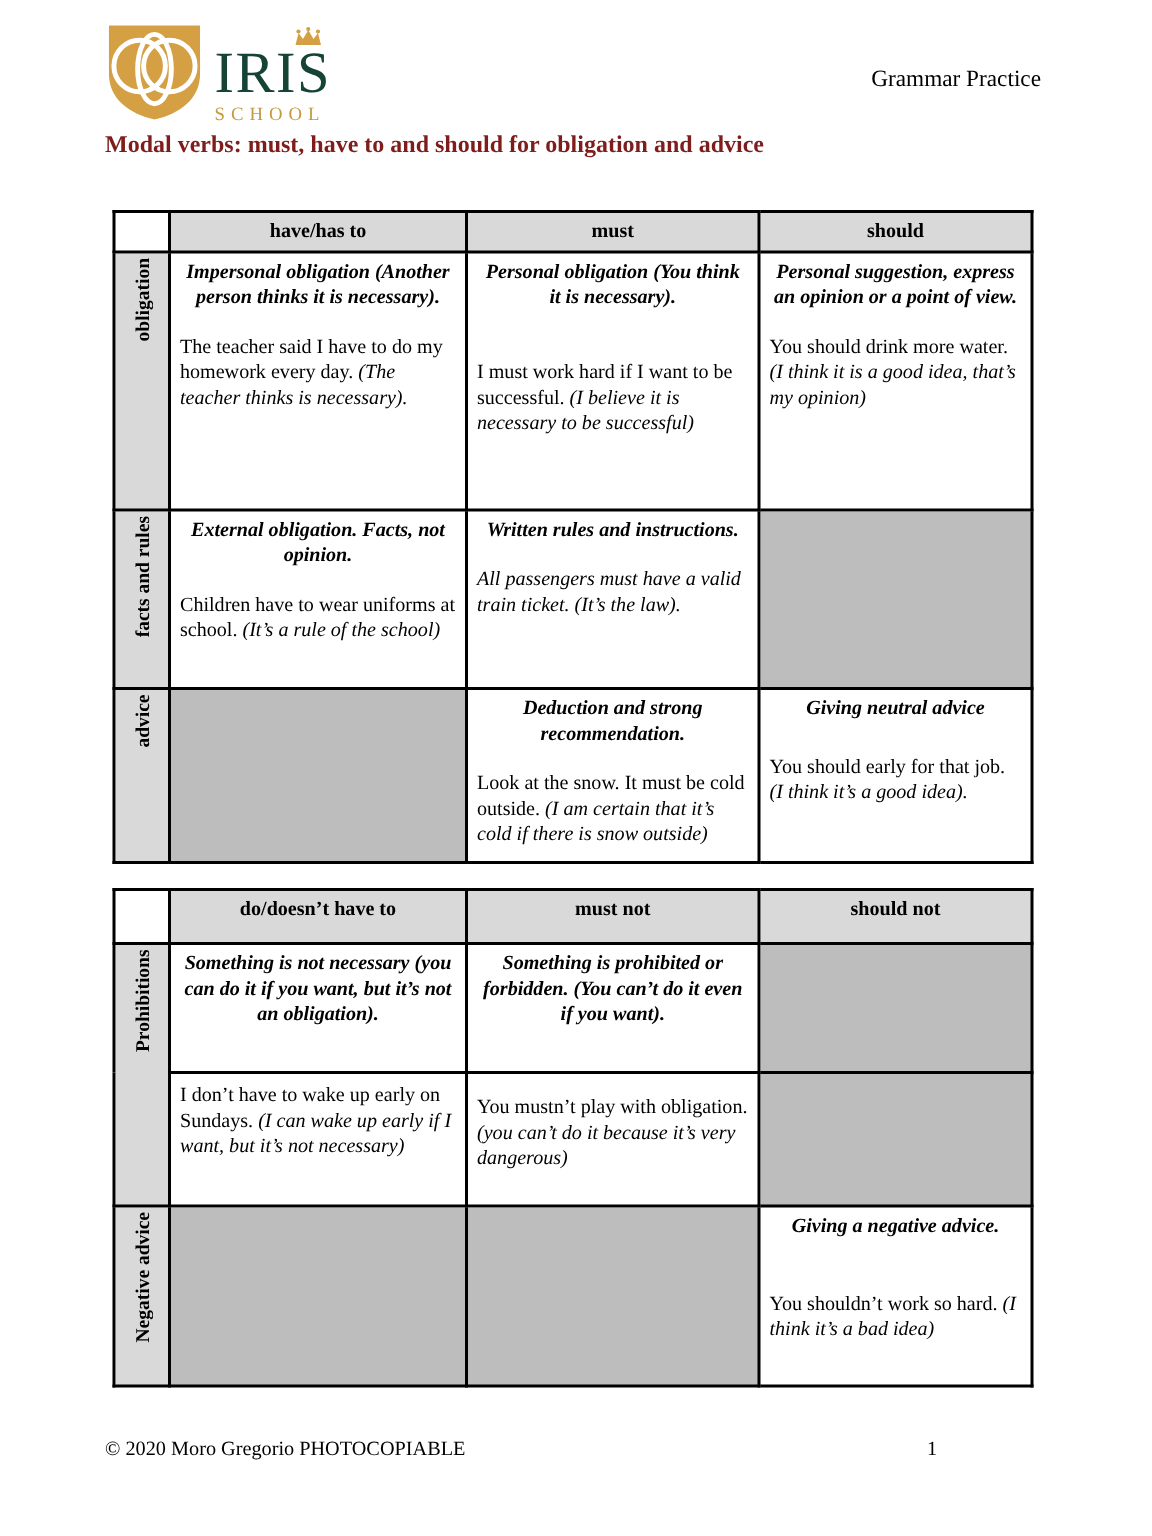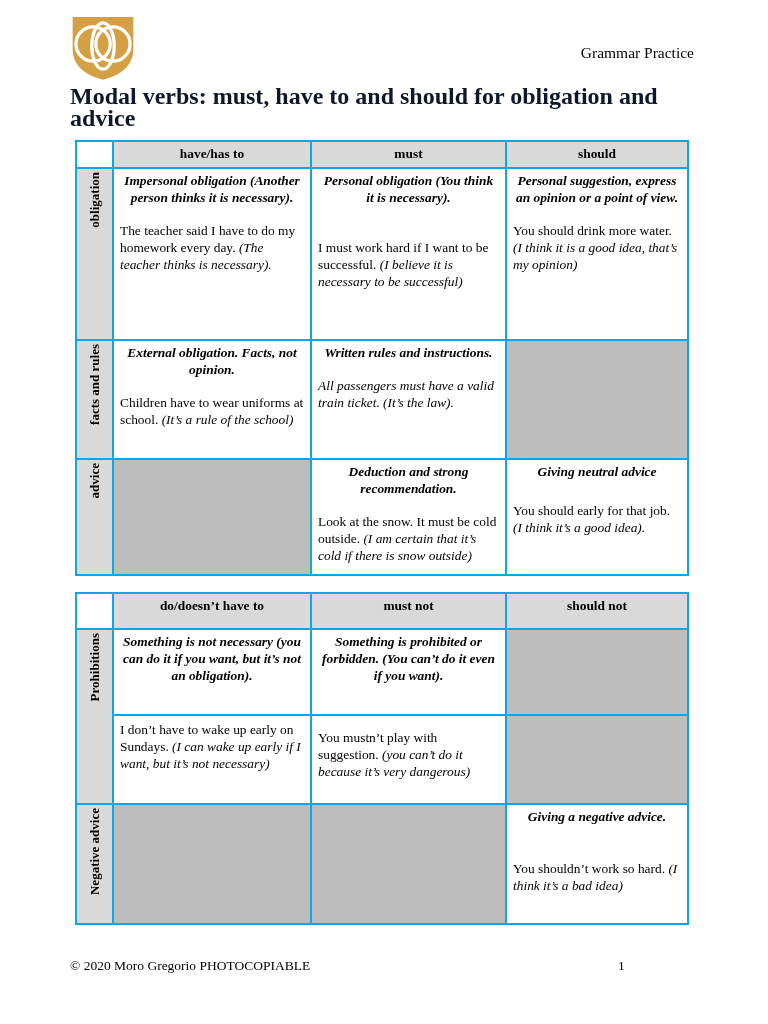--- a/index.html
+++ b/index.html
@@ -14,25 +14,25 @@
   .shield-svg { display:block; }
   .logotext { margin-left:7px; position:relative; }
   .iris-wrap { position:relative; display:inline-block; margin-top:17px; }
   .iris { color:#154437; font-size:39px; line-height:38px; letter-spacing:1px; font-weight:500; }
   .crown { position:absolute; top:-12px; left:53px; }
   .school { color:#C49A3F; font-size:12.5px; letter-spacing:4px; margin-top:1px; }
   .grammar { position:absolute; top:44px; right:74px; font-weight:normal; font-size:15.5px; }
 
   
   .title { position:absolute; left:70px; top:86px; width:632px;
-           color:#0f172a; font-weight:bold; font-size:24px; line-height:21.5px; }
+           color:#7f1d1d; font-weight:bold; font-size:16px; line-height:21.5px; }
 
   
   table.t { border-collapse:collapse; table-layout:fixed; position:absolute; }
-  table.t td { border:2px solid #0ea5e9; padding:3px 6px 4px 6px; vertical-align:top;
+  table.t td { border:2px solid #000000; padding:3px 6px 4px 6px; vertical-align:top;
                font-size:13.4px; line-height:17px; overflow:hidden; }
   td.corner { border-top:none; border-left:none; border-right:none; background:#fff; }
   td.colhead { background:#D9D9D9; font-weight:bold; text-align:center;
                vertical-align:middle; padding:2px; font-size:13.5px; }
   td.rowlabel { background:#D9D9D9; text-align:center; vertical-align:middle; padding:0; }
   .vtext { writing-mode:vertical-rl; transform:rotate(180deg); display:inline-block;
            font-weight:bold; font-size:13px; white-space:nowrap; }
   td.shaded { background:#BDBDBD; }
   .chead { font-weight:bold; font-style:italic; text-align:center; padding:0 1px; }
   .cex { margin-top:16px; }
@@ -58,20 +58,32 @@
         <path d="M4 3 H96 V52 C96 77 76 92 50 98 C24 92 4 77 4 52 Z"></path>
       </clipPath>
         </defs>
       <path d="M4 3 H96 V52 C96 77 76 92 50 98 C24 92 4 77 4 52 Z" fill="#D5A043"></path>
       <g clip-path="url(#sc)" fill="none" stroke="#ffffff" stroke-width="5">
         <circle cx="35" cy="44" r="26"></circle>
         <circle cx="65" cy="44" r="26"></circle>
         <ellipse cx="50" cy="47" rx="17" ry="35"></ellipse>
       </g>
     </svg>
+    <div class="logotext">
+      <span class="iris-wrap">
+        <svg class="crown" width="19" height="13" viewBox="0 0 19 13">
+          <polygon points="1,12 3,4 6,8 9.5,2 13,8 16,4 18,12" fill="#D5A043"></polygon>
+          <circle cx="3" cy="3" r="1.4" fill="#D5A043"></circle>
+          <circle cx="9.5" cy="1.4" r="1.4" fill="#D5A043"></circle>
+          <circle cx="16" cy="3" r="1.4" fill="#D5A043"></circle>
+        </svg>
+        <span class="iris">IRIS</span>
+      </span>
+      <div class="school">SCHOOL</div>
+    </div>
   </div>
 
   <div class="grammar">Grammar Practice</div>
 
   <div class="title">Modal verbs: must, have to and should for obligation and advice</div>
 
   <table class="t" style="left:75px; top:140px;">
     <colgroup>
         <col style="width:37px">
         <col style="width:198px">
@@ -153,21 +165,21 @@
       <td class="vmid thin-b">
         <div class="chead">Something is prohibited or forbidden. (You can’t do it even if you want).</div>
       </td>
       <td class="shaded thin-b"></td>
     </tr>
     <tr style="height:89px">
       <td class="thin-t">
         <div class="cex" style="margin-top:2px"><span>I don’t have to wake up early on Sundays. </span><span class="it">(I can wake up early if I want, but it’s not necessary)</span></div>
       </td>
       <td class="thin-t">
-        <div class="cex" style="margin-top:10px"><span>You mustn’t play with suggestion. </span><span class="it">(you can’t do it because it’s very dangerous)</span></div>
+        <div class="cex" style="margin-top:10px"><span>You mustn’t play with obligation. </span><span class="it">(you can’t do it because it’s very dangerous)</span></div>
       </td>
       <td class="shaded thin-t"></td>
     </tr>
     <tr style="height:120px">
       <td class="rowlabel">
         <span class="vtext">Negative advice</span></td>
       <td class="shaded"></td>
       <td class="shaded"></td>
       <td>
         <div class="chead">Giving a negative advice.</div>

